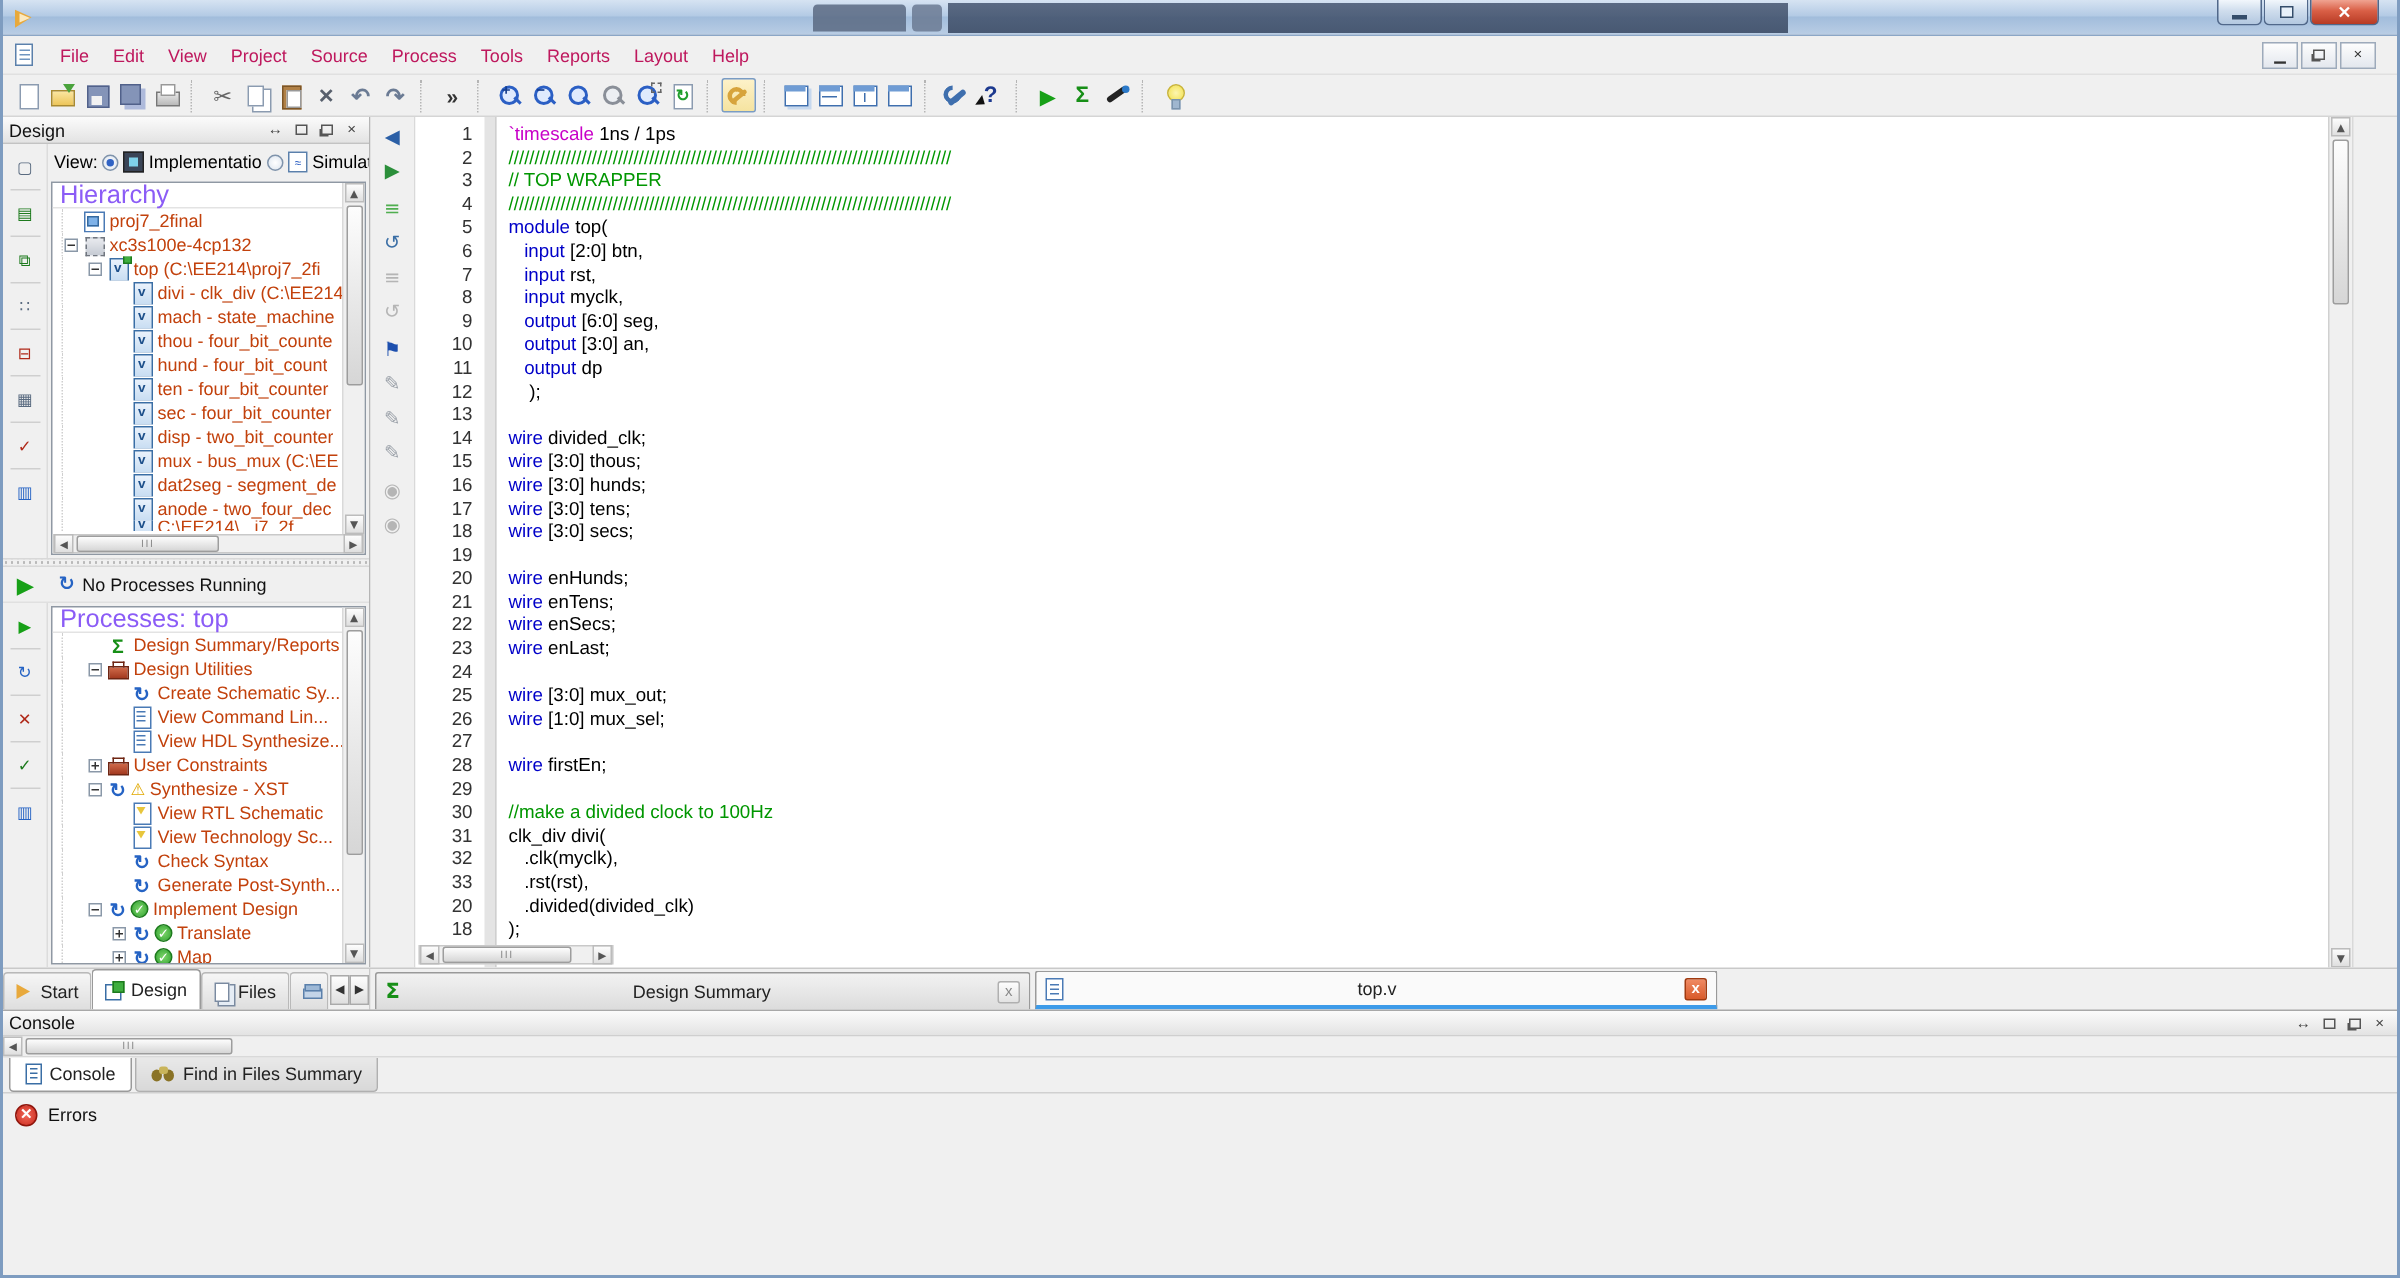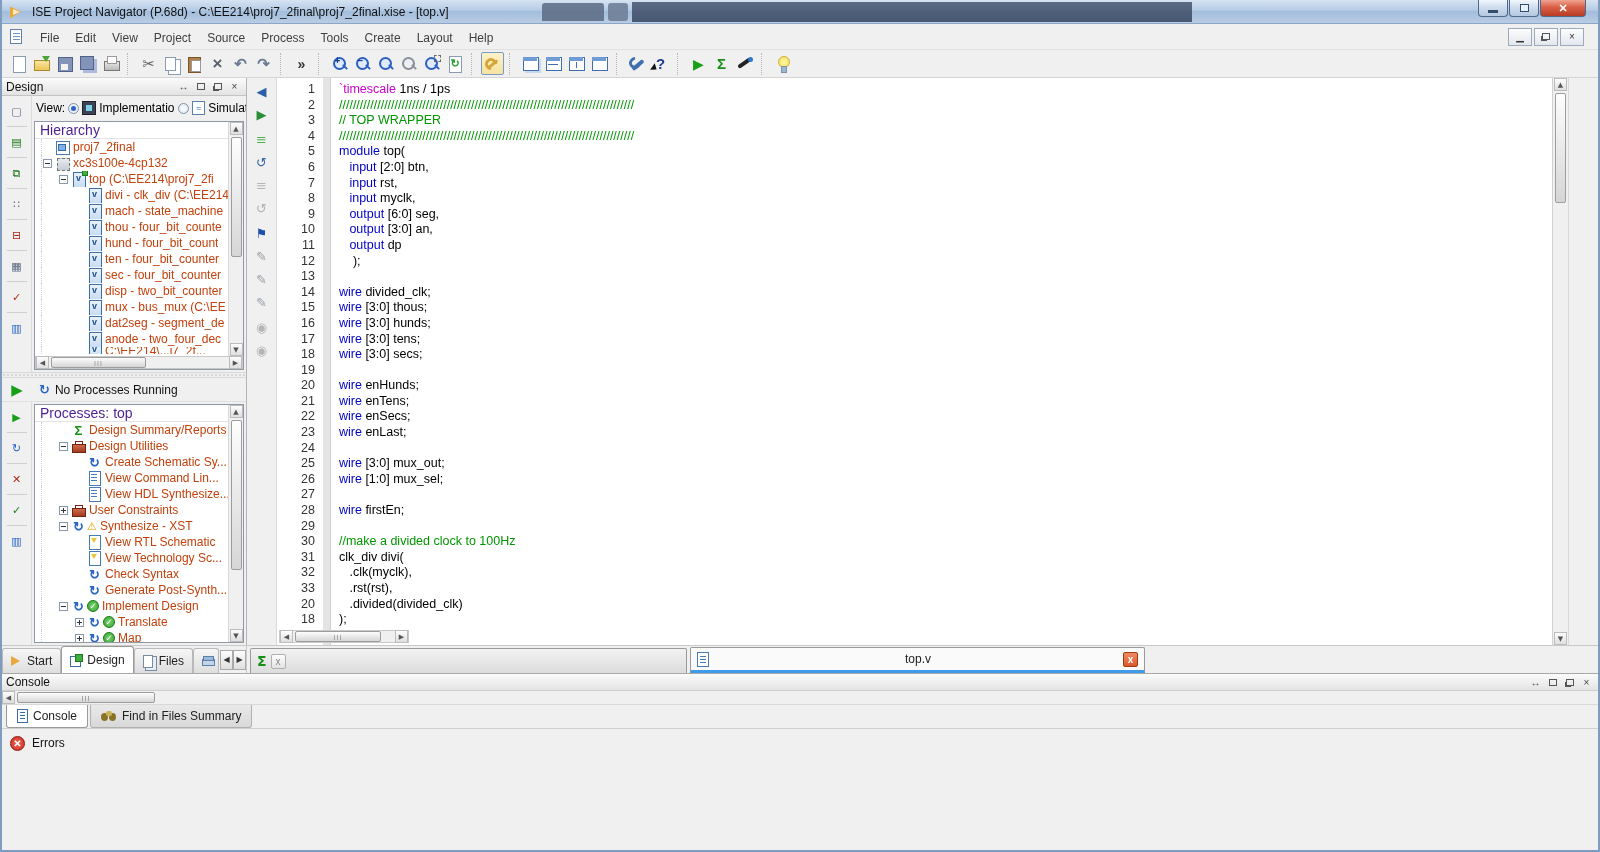--- a/index.html
+++ b/index.html
@@ -18,21 +18,21 @@
   .win-btns{position:absolute;right:12px;top:0;display:flex;}
   .win-btn{width:30px;height:17px;border:1px solid #51688a;border-top:none;border-radius:0 0 4px 4px;background:linear-gradient(#f2f7fc,#cfdded 45%,#b3c8e0);display:flex;align-items:center;justify-content:center;font-size:10px;color:#123;margin-left:1px;}
   .win-btn.close{width:46px;background:linear-gradient(#f0a391,#d95f46 45%,#b83b24);color:#fff;font-weight:bold;font-size:11px;}
   .min-glyph{width:10px;height:3px;background:#344d6b;margin-top:6px;}
   .restore-glyph{width:9px;height:8px;border:1px solid #344d6b;background:#e8f1fa;}
 
   
   .menubar{height:26px;background:#f0f0f0;display:flex;align-items:center;border-bottom:1px solid #e0e0e0;position:relative;flex:none;}
   .doc-ic{width:12px;height:15px;background:#fff;border:1px solid #5b80ab;margin:0 10px 0 8px;position:relative;flex:none;}
   .doc-ic::before{content:"";position:absolute;left:2px;top:3px;width:7px;height:1px;background:#6f95c0;box-shadow:0 3px 0 #6f95c0,0 6px 0 #6f95c0;}
-  .menu-item{font-size:12px;color:#404040;padding:4px 8px;cursor:default;}
+  .menu-item{font-size:12px;color:#be185d;padding:4px 8px;cursor:default;}
   .mdi-btns{position:absolute;right:14px;display:flex;gap:2px;}
   .mdi-btn{width:24px;height:18px;border:1px solid #9daabb;background:linear-gradient(#fdfdfd,#e3e7ee);display:flex;align-items:center;justify-content:center;font-size:10px;color:#333;}
 
   
   .toolbar{height:28px;background:#f0f0f0;border-bottom:1px solid #d5d5d5;display:flex;align-items:center;padding-left:2px;flex:none;}
   .tb-group{display:flex;align-items:center;padding:0 3px;}
   .tb-sep{width:5px;height:22px;border-left:1px dotted #b5b5b5;margin:0 2px;}
   .tbtn{width:23px;height:23px;display:flex;align-items:center;justify-content:center;border:1px solid transparent;border-radius:2px;position:relative;}
   .tbtn.pressed{border:1px solid #7a9cc4;background:linear-gradient(#fdf2c9,#f5e3a0);}
 
@@ -95,21 +95,21 @@
   .sbtn{width:24px;height:22px;display:flex;align-items:center;justify-content:center;border:1px solid transparent;border-radius:2px;}
   .panel-content{flex:1;display:flex;flex-direction:column;overflow:hidden;}
   .view-row{height:24px;display:flex;align-items:center;font-size:12px;padding-left:4px;gap:3px;flex:none;overflow:hidden;white-space:nowrap;}
   .radio{width:11px;height:11px;border:1px solid #7f93ab;border-radius:50%;background:radial-gradient(#fff,#dce4ee);position:relative;flex:none;}
   .radio.sel::after{content:"";position:absolute;left:2px;top:2px;width:5px;height:5px;border-radius:50%;background:#2f62c4;}
   .impl-ic{width:14px;height:14px;background:#3a4456;border:1px solid #222;position:relative;flex:none;}
   .impl-ic::after{content:"";position:absolute;left:3px;top:3px;width:6px;height:6px;background:#7fd0e8;}
   .sim-ic{width:13px;height:14px;background:#fff;border:1px solid #5b80ab;position:relative;flex:none;font-size:8px;color:#2f62c4;display:flex;align-items:center;justify-content:center;}
   .clip-label{overflow:hidden;white-space:nowrap;flex:none;}
   .white-box{flex:1;margin:1px 2px 2px 2px;background:#fff;border:1px solid #8f98a3;display:flex;flex-direction:column;overflow:hidden;position:relative;}
-  .box-hdr{height:17px;border-bottom:1px solid #e3e3e3;font-size:14px;display:flex;align-items:center;padding-left:5px;flex:none;color:#4c1d95;}
+  .box-hdr{height:17px;border-bottom:1px solid #e3e3e3;font-size:17px;display:flex;align-items:center;padding-left:5px;flex:none;color:#8b5cf6;}
   .tree{flex:1;overflow:hidden;position:relative;font-size:12px;}
   .trow{height:16px;display:flex;align-items:center;white-space:nowrap;overflow:hidden;padding-left:6px;}
   .trow .indent{flex:none;border-left:1px dotted #cfcfcf;height:100%;}
   .tgl{width:9px;height:9px;border:1px solid #8a98a8;background:#fff;flex:none;margin-right:3px;position:relative;}
   .tgl::before{content:"";position:absolute;left:1px;top:3px;width:5px;height:1px;background:#333;}
   .tgl.plus::after{content:"";position:absolute;left:3px;top:1px;width:1px;height:5px;background:#333;}
   .tgl-sp{width:12px;flex:none;}
   .tlabel{margin-left:3px;overflow:hidden;white-space:nowrap;color:#c2410c;}
   .clipped{height:7px;overflow:hidden;}
 
@@ -215,38 +215,37 @@
   .status-label{font-size:12px;color:#111;}
   .filler{flex:1;background:#f0f0f0;}
 </style>
 </head>
 <body>
 
 <div class="window">
 
   <div class="titlebar">
     <span class="app-logo"></span>
-    <span class="title-text">ISE Project Navigator (P.68d) - C:\EE214\proj7_2final\proj7_2final.xise - [top.v]</span>
     <span class="bg-frag3"></span>
     <span class="bg-frag1"></span>
     <span class="bg-frag2"></span>
     <span class="win-btns">
       <span class="win-btn">
           <span class="min-glyph"></span>
         </span>
       <span class="win-btn">
           <span class="restore-glyph"></span>
         </span>
       <span class="win-btn close">✕</span>
     </span>
   </div>
 
   <div class="menubar">
     <span class="doc-ic"></span>
-    <span class="menu-items"><span class="menu-item">File</span><span class="menu-item">Edit</span><span class="menu-item">View</span><span class="menu-item">Project</span><span class="menu-item">Source</span><span class="menu-item">Process</span><span class="menu-item">Tools</span><span class="menu-item">Create</span><span class="menu-item">Layout</span><span class="menu-item">Help</span></span>
+    <span class="menu-items"><span class="menu-item">File</span><span class="menu-item">Edit</span><span class="menu-item">View</span><span class="menu-item">Project</span><span class="menu-item">Source</span><span class="menu-item">Process</span><span class="menu-item">Tools</span><span class="menu-item">Reports</span><span class="menu-item">Layout</span><span class="menu-item">Help</span></span>
     <span class="mdi-btns">
       <span class="mdi-btn">▁</span>
       <span class="mdi-btn">
           <span class="sqr2"></span>
         </span>
       <span class="mdi-btn">×</span>
     </span>
   </div>
 
   <div class="toolbar">
@@ -777,20 +776,21 @@
           <span>Libraries</span>
         </span>
         <span class="tab-arrows">
           <span class="tarrow">◀</span>
           <span class="tarrow">▶</span>
         </span>
       </div>
     <div class="doc-strip" id="doc-strip">
         <span class="doc-tab" style="width: 437px;">
           <span class="ds-sigma ticon">Σ</span>
+          <span class="lbl">Design Summary</span>
           <span class="closebox">x</span>
         </span>
         <span class="doc-tab active" style="width: 455px;">
           <span class="tab-doc-ic ticon"></span>
           <span class="lbl">top.v</span>
           <span class="closebox red">x</span>
         </span>
       </div>
   </div>
 

